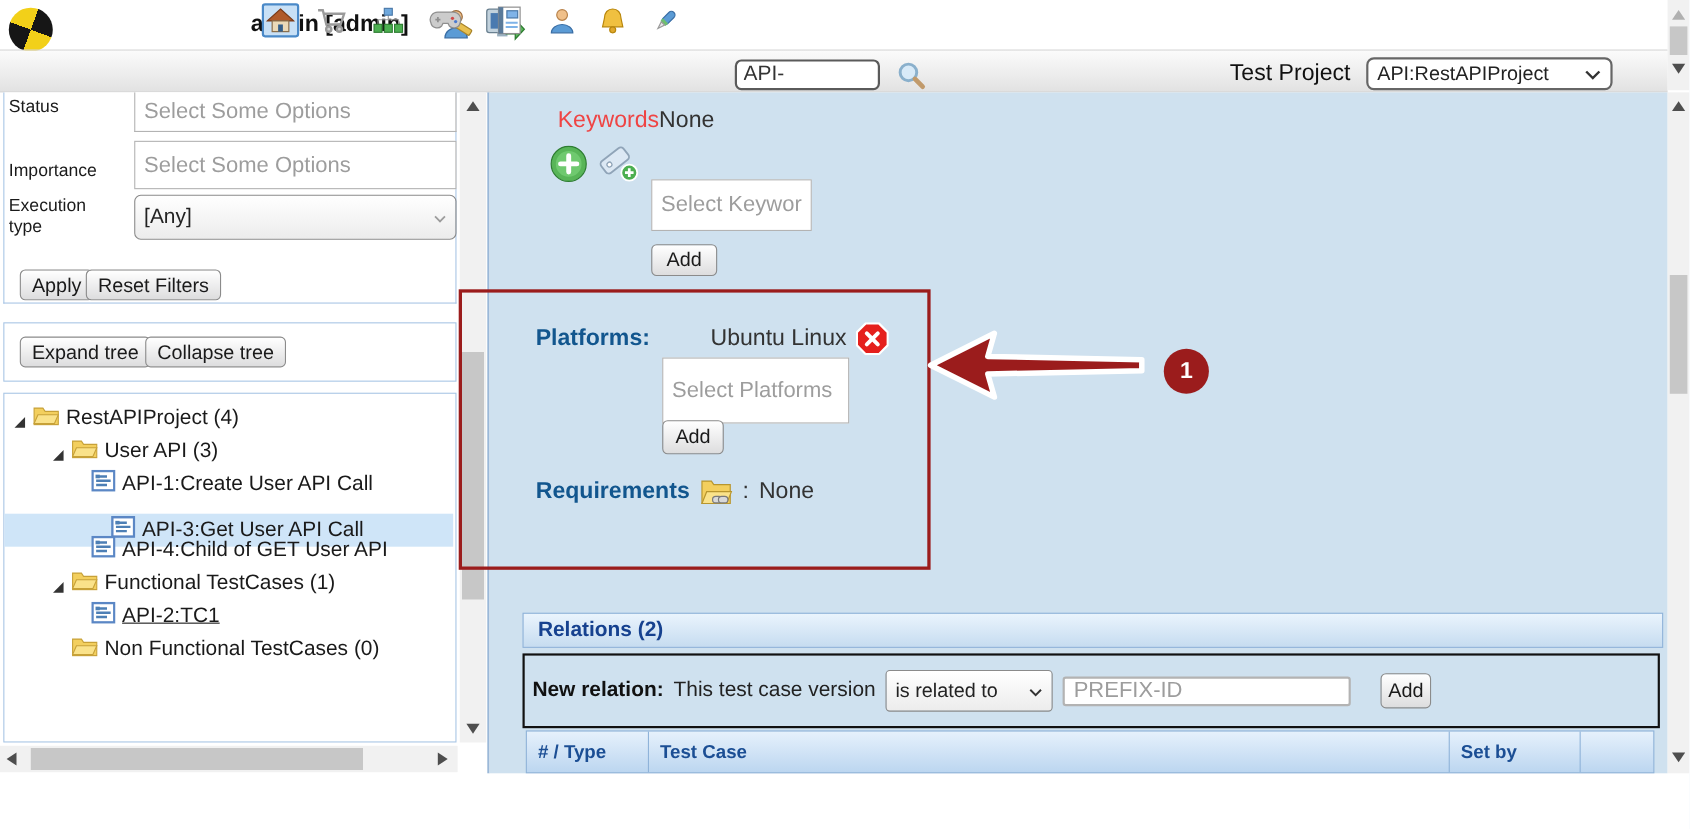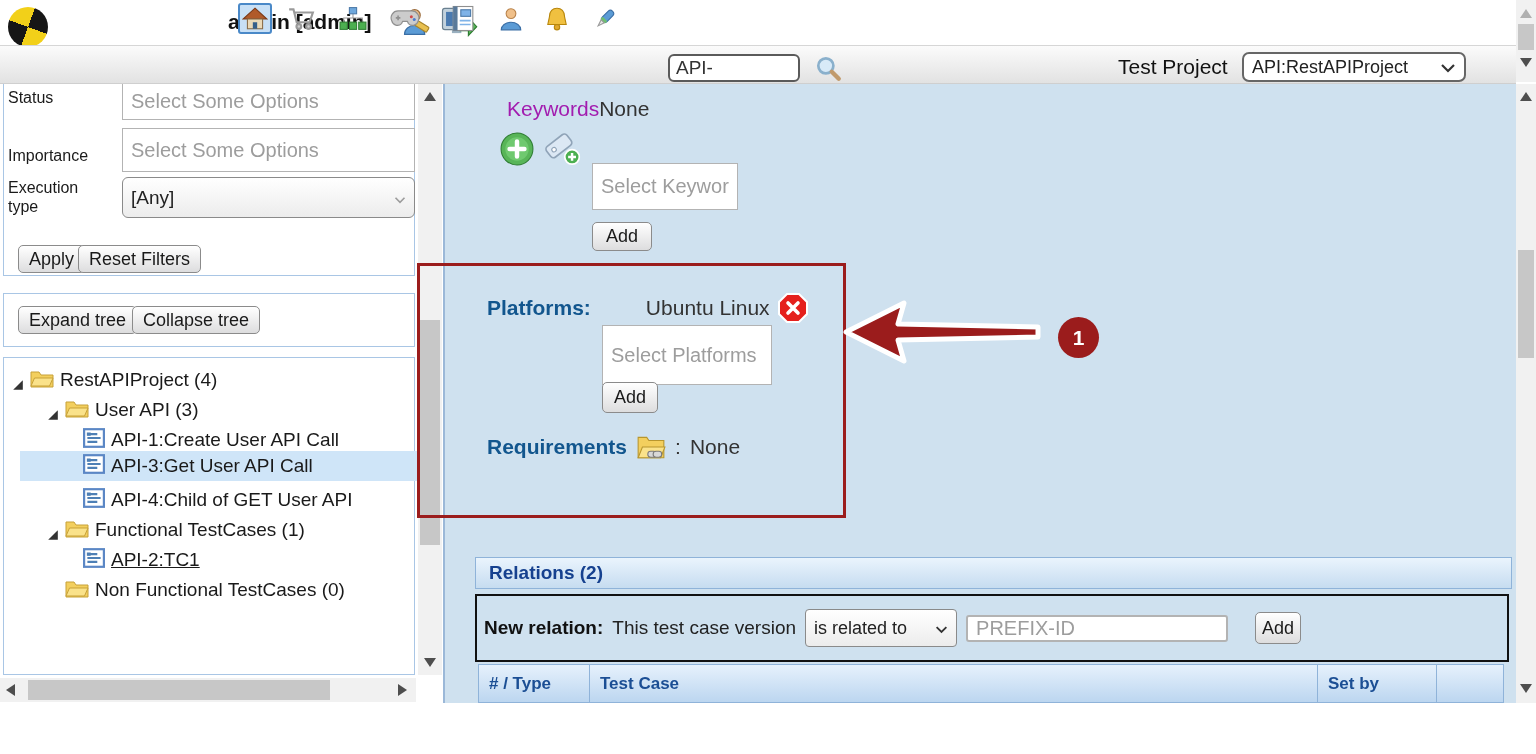--- a/index.html
+++ b/index.html
@@ -23,21 +23,21 @@
   .marker{flex:0 0 12px;height:12px}
   .marker.hide{visibility:hidden}
   .scrolltrack{position:absolute;background:#f1f1f1}
   .thumb{position:absolute;background:#c7c7c7}
   .tri{position:absolute;width:0;height:0}
   .tri.up{border-left:6px solid transparent;border-right:6px solid transparent;border-bottom:9px solid #4e4e4e}
   .tri.up.dim{border-bottom-color:#b0b0b0}
   .tri.down{border-left:6px solid transparent;border-right:6px solid transparent;border-top:9px solid #4e4e4e}
   .tri.left{border-top:6px solid transparent;border-bottom:6px solid transparent;border-right:9px solid #4e4e4e}
   .tri.right{border-top:6px solid transparent;border-bottom:6px solid transparent;border-left:9px solid #4e4e4e}
-  .h-blue{color:#a21caf}
+  .h-blue{color:#ef4444}
   .h-bold{color:#12568e;font-weight:bold}
   .toolbar{position:absolute;left:0;top:45px;width:1516px;height:39px;
            background:linear-gradient(#fbfbfb,#e2e2e2);border-top:1px solid #d6d6d6;border-bottom:1px solid #cfcfcf}
   .ticon{position:absolute;top:3px;width:34px;height:31px;display:flex;align-items:center;justify-content:center;cursor:pointer}
   .ticon.selected{border:2px solid #4a89c8;background:#c8e0f6;border-radius:3px}
   .chev{display:inline-block}
 </style>
 </head>
 <body>
 
@@ -198,21 +198,21 @@
     <span>User API (3)</span>
   </div>
   <div class="trow" style="top:425px;padding-left:79px;">
     <span><svg width="22" height="20" viewBox="0 0 20 18">
           <rect x="1" y="1" width="18" height="16" fill="#fff" stroke="#5b87c5" stroke-width="2"></rect>
           <path d="M4 5.5h9M4 9h12M4 12.5h9" stroke="#4d7fb5" stroke-width="2"></path>
           <rect x="3.5" y="4" width="3.5" height="3" fill="#4d7fb5"></rect>
         </svg></span>
     <span>API-1:Create User API Call</span>
   </div>
-  <div class="trow sel" style="top:451px;padding-left:63px;margin-left:16px;">
+  <div class="trow sel" style="top:467px;padding-left:97px;">
     <span><svg width="22" height="20" viewBox="0 0 20 18">
           <rect x="1" y="1" width="18" height="16" fill="#fff" stroke="#5b87c5" stroke-width="2"></rect>
           <path d="M4 5.5h9M4 9h12M4 12.5h9" stroke="#4d7fb5" stroke-width="2"></path>
           <rect x="3.5" y="4" width="3.5" height="3" fill="#4d7fb5"></rect>
         </svg></span>
     <span>API-3:Get User API Call</span>
   </div>
   <div class="trow" style="top:485px;padding-left:79px;">
     <span><svg width="22" height="20" viewBox="0 0 20 18">
           <rect x="1" y="1" width="18" height="16" fill="#fff" stroke="#5b87c5" stroke-width="2"></rect>

